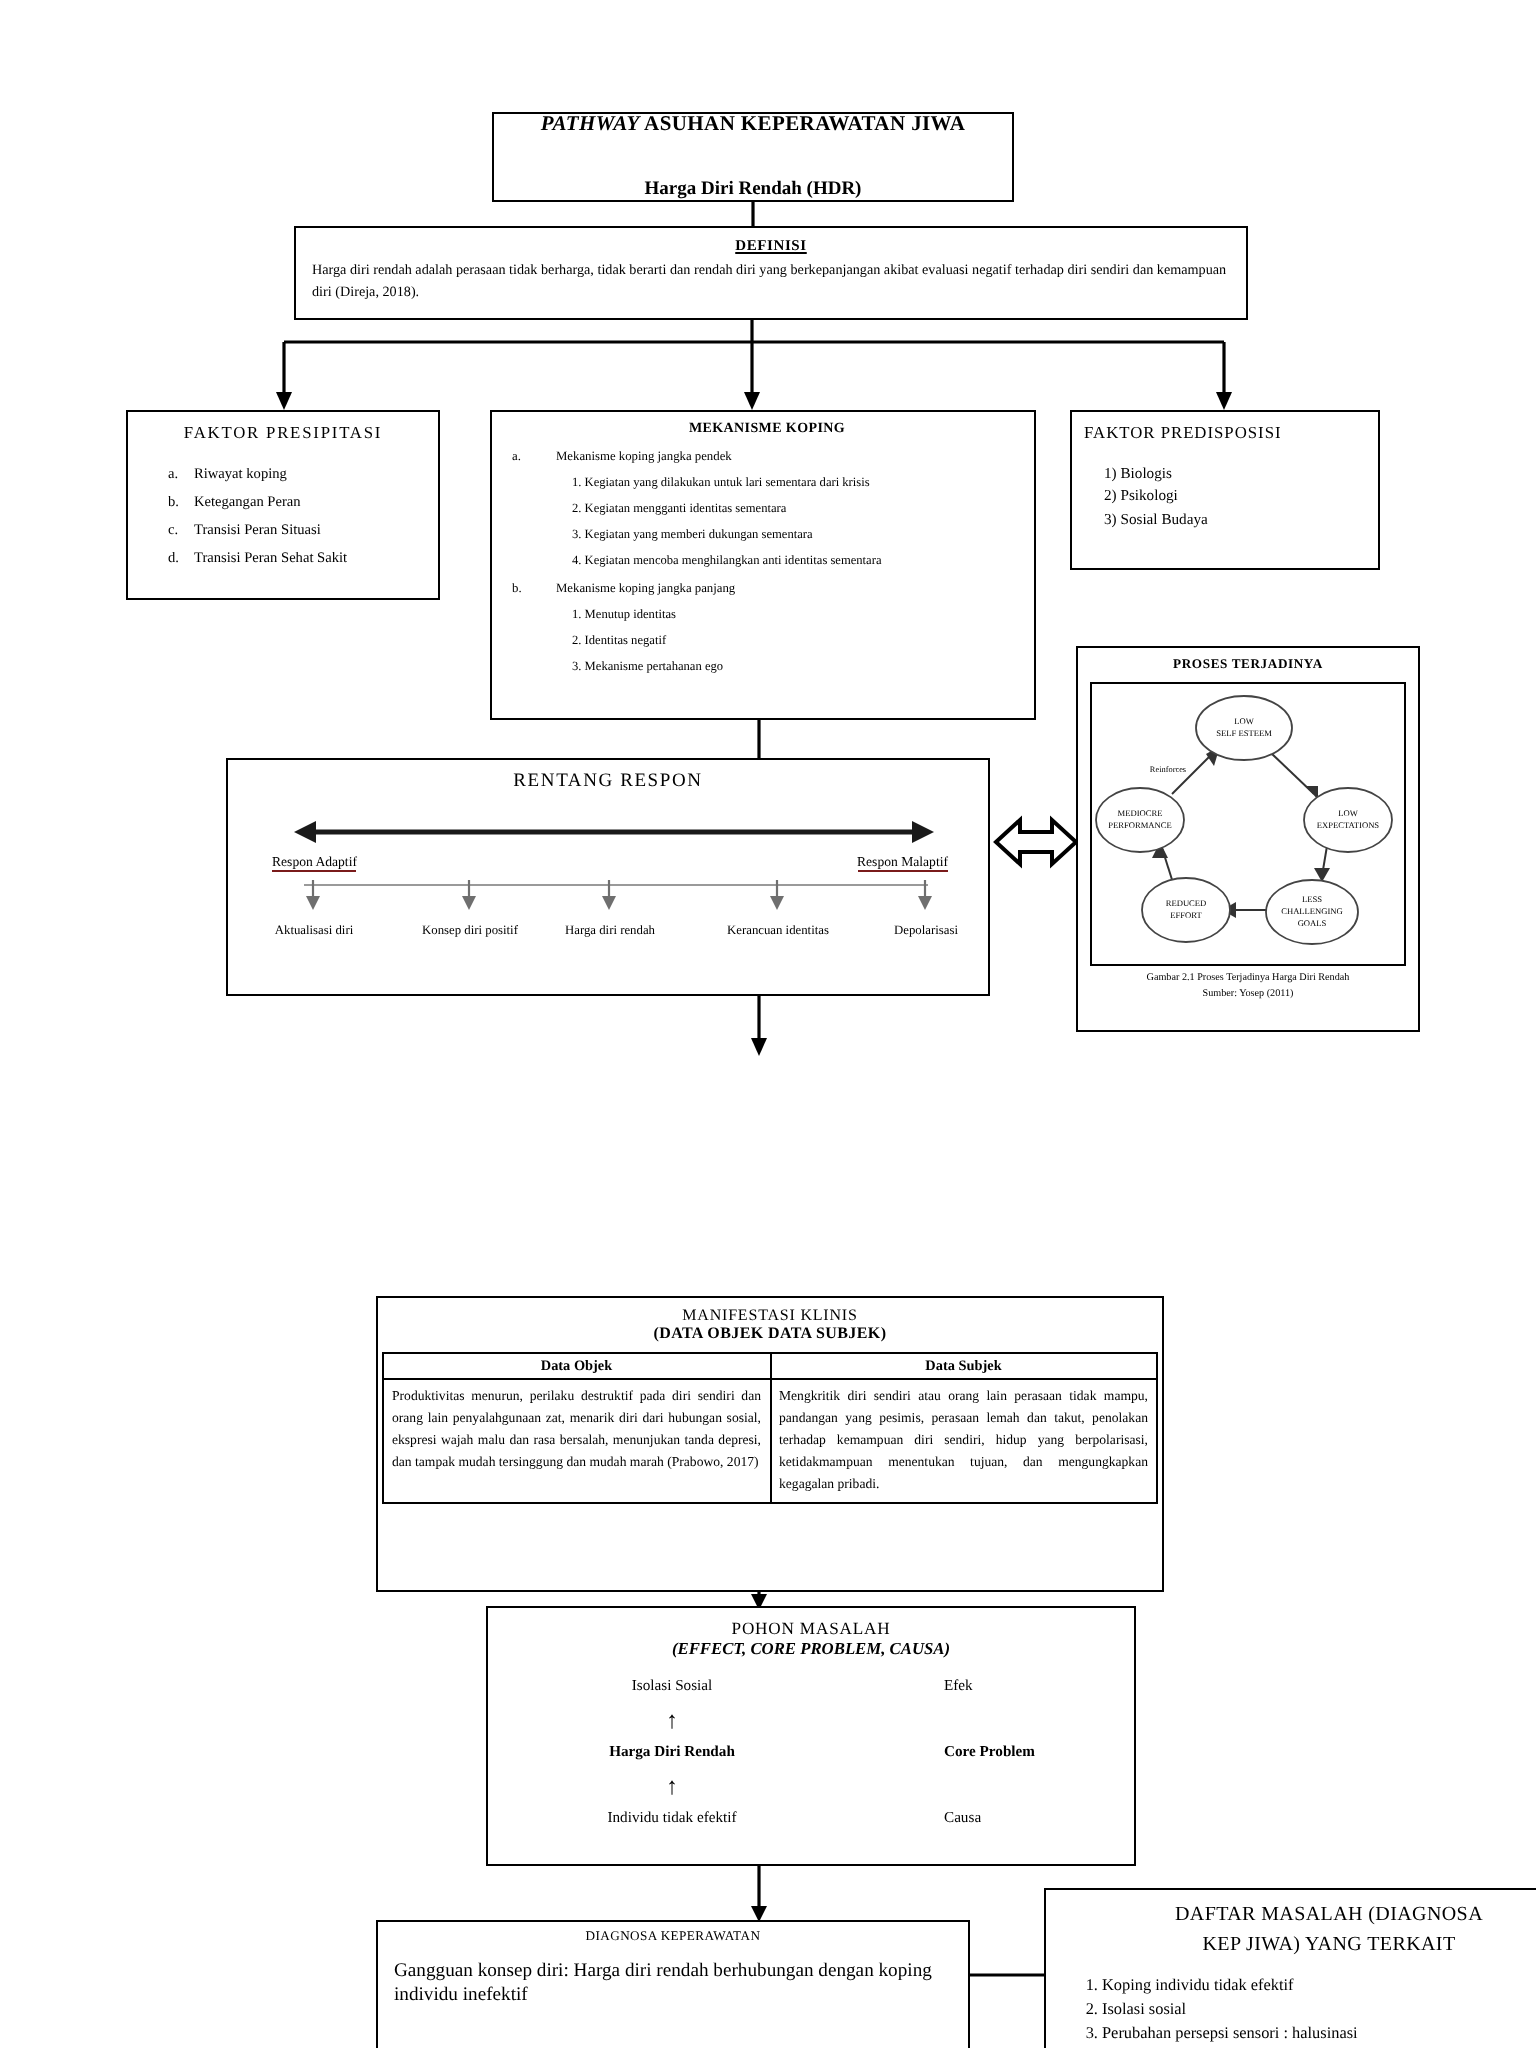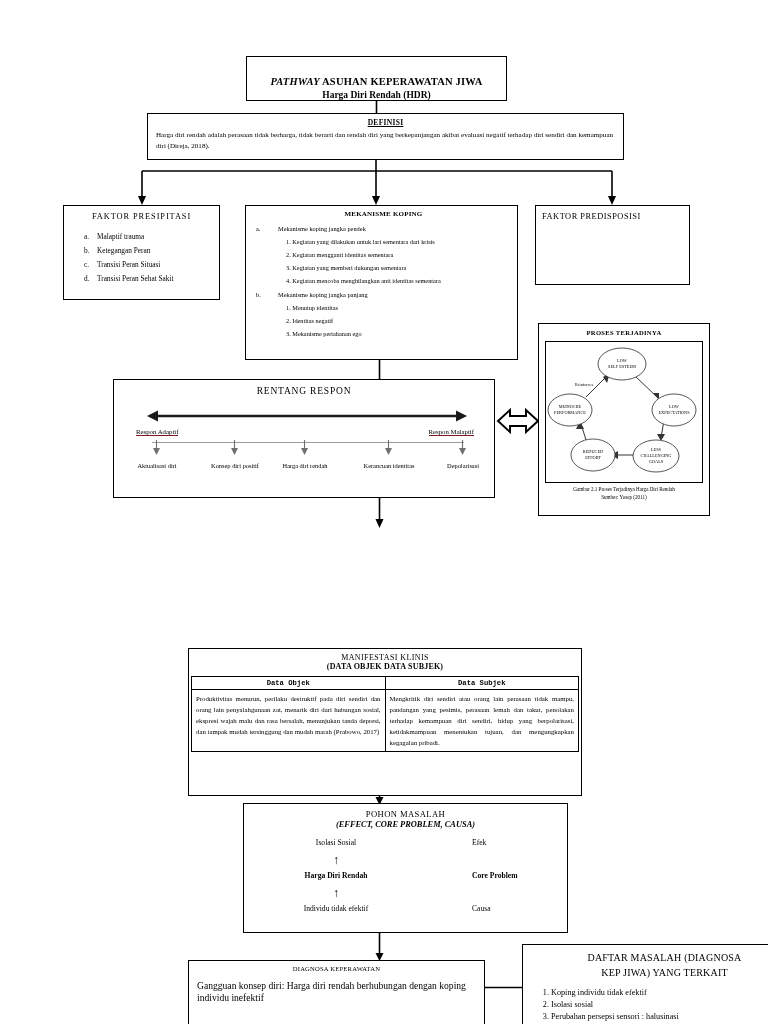--- a/index.html
+++ b/index.html
@@ -25,21 +25,21 @@
     border: 1.5px solid #000;
     background: #fff;
     box-sizing: border-box;
   }
   .b { font-weight: bold; }
 
   
   #title-box {
     left: 246px; top: 56px; width: 261px; height: 45px;
     display: flex; flex-direction: column;
-    align-items: center; justify-content: flex-end;
+    align-items: center; justify-content: space-between;
   }
   #title-box .ln1 { font-size: 10.5px; font-weight: bold; letter-spacing: .2px;}
   #title-box .ln1 em { font-style: italic; font-weight: bold; }
   #title-box .ln2 { font-size: 9.5px; font-weight: bold; margin-top: 3px; }
 
   
   #definisi-box {
     left: 147px; top: 113px; width: 477px; height: 47px;
     padding: 4px 8px 0 8px;
   }
@@ -106,21 +106,21 @@
 
   
   #manifestasi-box {
     left: 188px; top: 648px; width: 394px; height: 148px;
   }
   #manifestasi-box .hd { padding: 4px 0 3px 0; text-align:center; }
   #manifestasi-box .hd .l1 { font-size: 8px; letter-spacing:.4px; }
   #manifestasi-box .hd .l2 { font-size: 8px; font-weight: bold; letter-spacing:.2px; }
   #manifestasi-box table { width: calc(100% - 4px); margin: 2px 2px 0 2px; border-collapse: collapse; }
   #manifestasi-box th {
-    border: 1.2px solid #000; font-size: 7.2px; font-weight: bold; padding: 2px 0; text-align:center;font-family:Liberation Mono, monospace;
+    border: 1.2px solid #000; font-size: 7.2px; font-weight: bold; padding: 2px 0; text-align:center;
   }
   #manifestasi-box td {
     border: 1.2px solid #000; font-size: 6.8px; padding: 3px 4px;
     vertical-align: top; text-align: justify; line-height: 1.62; width: 50%;
   }
 
   
   #pohon-box {
     left: 243px; top: 803px; width: 325px; height: 130px;
     padding: 5px 0 0 0;
@@ -186,21 +186,21 @@
       <line x1="272" y1="11" x2="272" y2="38" stroke="#000" stroke-width="1.6"></line>
       <polygon points="272,45 268,36 276,36" fill="#000"></polygon>
       <line x1="508" y1="11" x2="508" y2="38" stroke="#000" stroke-width="1.6"></line>
       <polygon points="508,45 504,36 512,36" fill="#000"></polygon>
     </svg>
   </div>
 
   <div class="box" id="presipitasi-box">
     <div class="hd">FAKTOR PRESIPITASI</div>
     <ol>
-      <li><span class="mk">a.</span><span>Malaptif trauma</span></li>
+      <li><span class="mk">a.</span><span>Riwayat koping</span></li>
       <li><span class="mk">b.</span><span>Ketegangan Peran</span></li>
       <li><span class="mk">c.</span><span>Transisi Peran Situasi</span></li>
       <li><span class="mk">d.</span><span>Transisi Peran Sehat Sakit</span></li>
     </ol>
   </div>
 
   <div class="box" id="koping-box">
     <div class="hd">MEKANISME KOPING</div>
 
     <div class="lvl1"><span class="mk">a.</span><span>Mekanisme koping jangka pendek</span></div>
@@ -210,20 +210,25 @@
     <div class="lvl2">4. Kegiatan mencoba menghilangkan anti identitas sementara</div>
 
     <div class="lvl1"><span class="mk">b.</span><span>Mekanisme koping jangka panjang</span></div>
     <div class="lvl2">1. Menutup identitas</div>
     <div class="lvl2">2. Identitas negatif</div>
     <div class="lvl2">3. Mekanisme pertahanan ego</div>
   </div>
 
   <div class="box" id="predisposisi-box">
     <div class="hd">FAKTOR PREDISPOSISI</div>
+    <ul>
+      <li>1) Biologis</li>
+      <li>2) Psikologi</li>
+      <li>3) Sosial Budaya</li>
+    </ul>
   </div>
 
   <div class="conn" style="left:378px; top:360px;">
     <svg width="4" height="20">
         <line x1="1.5" y1="0" x2="1.5" y2="20" stroke="#000" stroke-width="1.6"></line>
       </svg>
   </div>
 
   <div class="box" id="rentang-box">
     <div class="hd">RENTANG RESPON</div>

